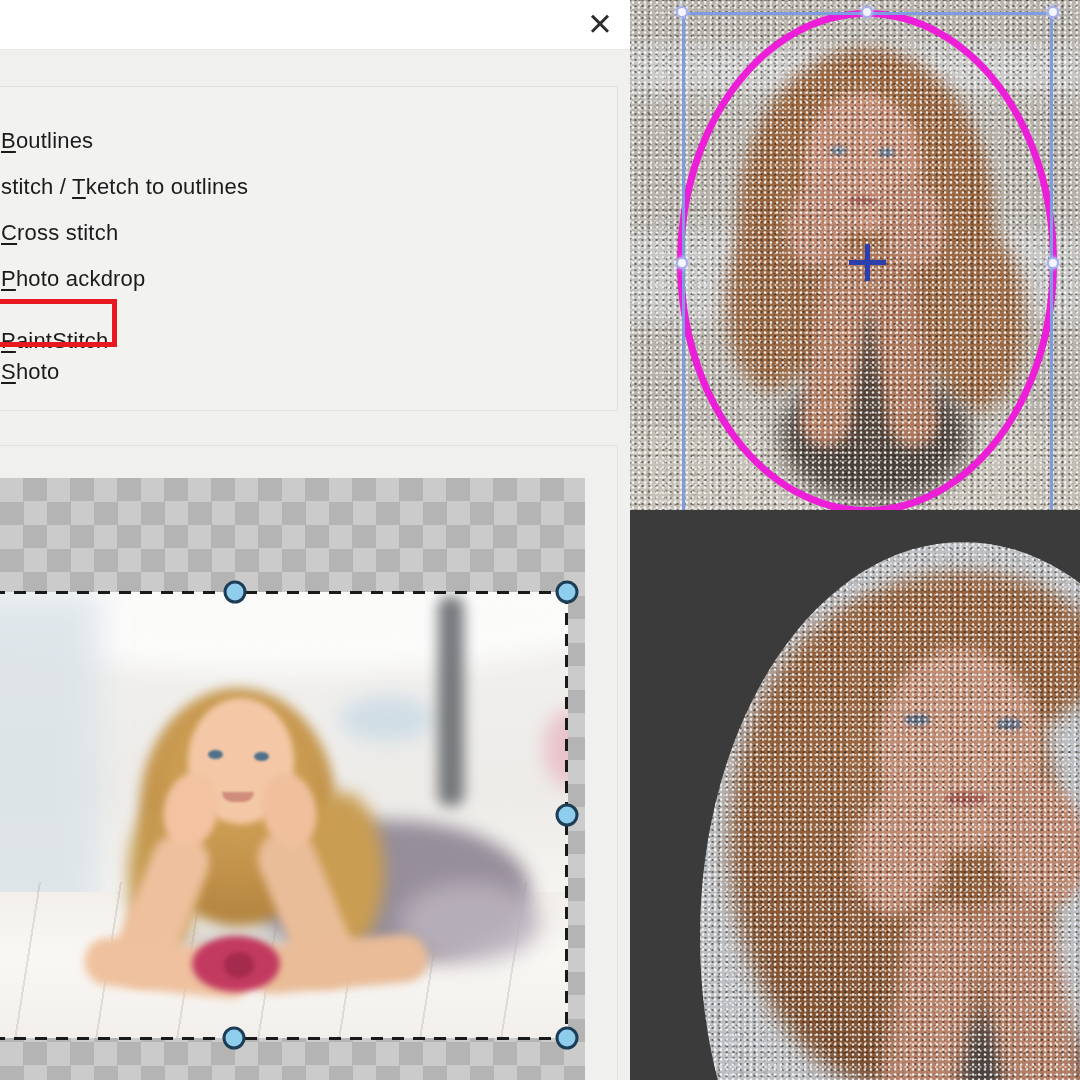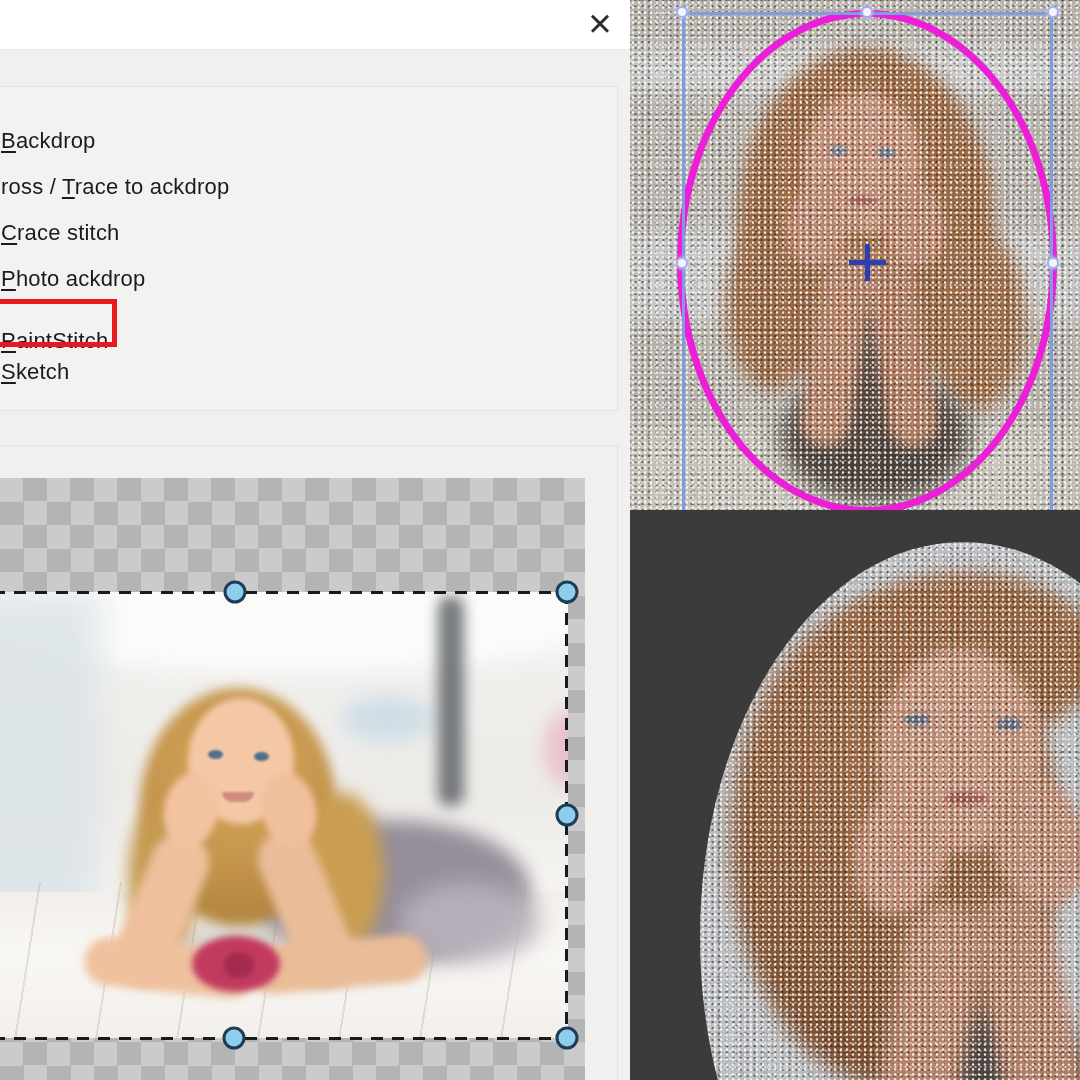--- a/index.html
+++ b/index.html
@@ -78,36 +78,36 @@
 <div class="stage">
 
   <section class="abs dialog">
 
     <div class="abs titlebar">
       <button class="close-btn">✕</button>
     </div>
 
     <div class="abs menu-box">
       <div class="menu-item" style="top:40px">
-        <span></span><span class="ul">B</span><span>ackdrop</span>
+        <span></span><span class="ul">B</span><span>outlines</span>
       </div>
       <div class="menu-item" style="top:86px">
-        <span>ross / </span><span class="ul">T</span><span>race to ackdrop</span>
+        <span>stitch / </span><span class="ul">T</span><span>ketch to outlines</span>
       </div>
       <div class="menu-item" style="top:132px">
-        <span></span><span class="ul">C</span><span>race stitch</span>
+        <span></span><span class="ul">C</span><span>ross stitch</span>
       </div>
       <div class="menu-item" style="top:178px">
         <span></span><span class="ul">P</span><span>hoto ackdrop</span>
       </div>
       <div class="menu-item" style="top:240px">
         <span></span><span class="ul">P</span><span>aintStitch</span>
       </div>
       <div class="menu-item" style="top:271px">
-        <span></span><span class="ul">S</span><span>ketch</span>
+        <span></span><span class="ul">S</span><span>hoto</span>
       </div>
       <div class="hl-box"></div>
     </div>
 
     <div class="abs preview-box">
       <div class="checker"></div>
 
       <div class="photo">
         <div class="shape" style="left:-40px;top:-30px;width:660px;height:110px;background:#fbfbfa;filter:blur(12px)"></div>
         <div class="shape" style="left:-40px;top:0;width:140px;height:440px;border-radius:0;background:#dbe3e8;filter:blur(16px);opacity:.85"></div>

